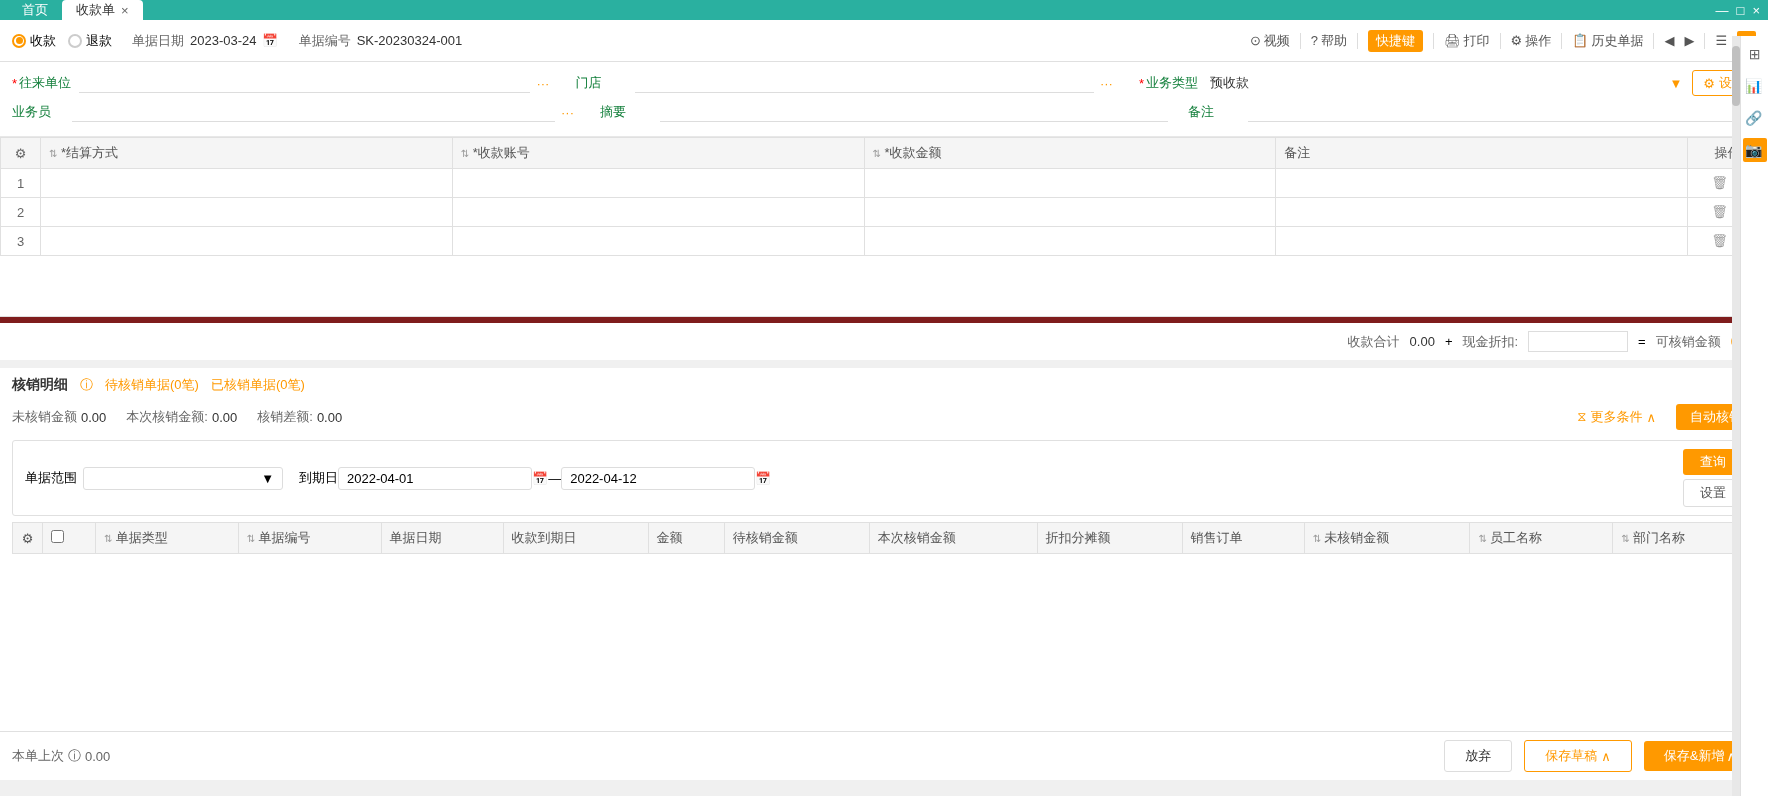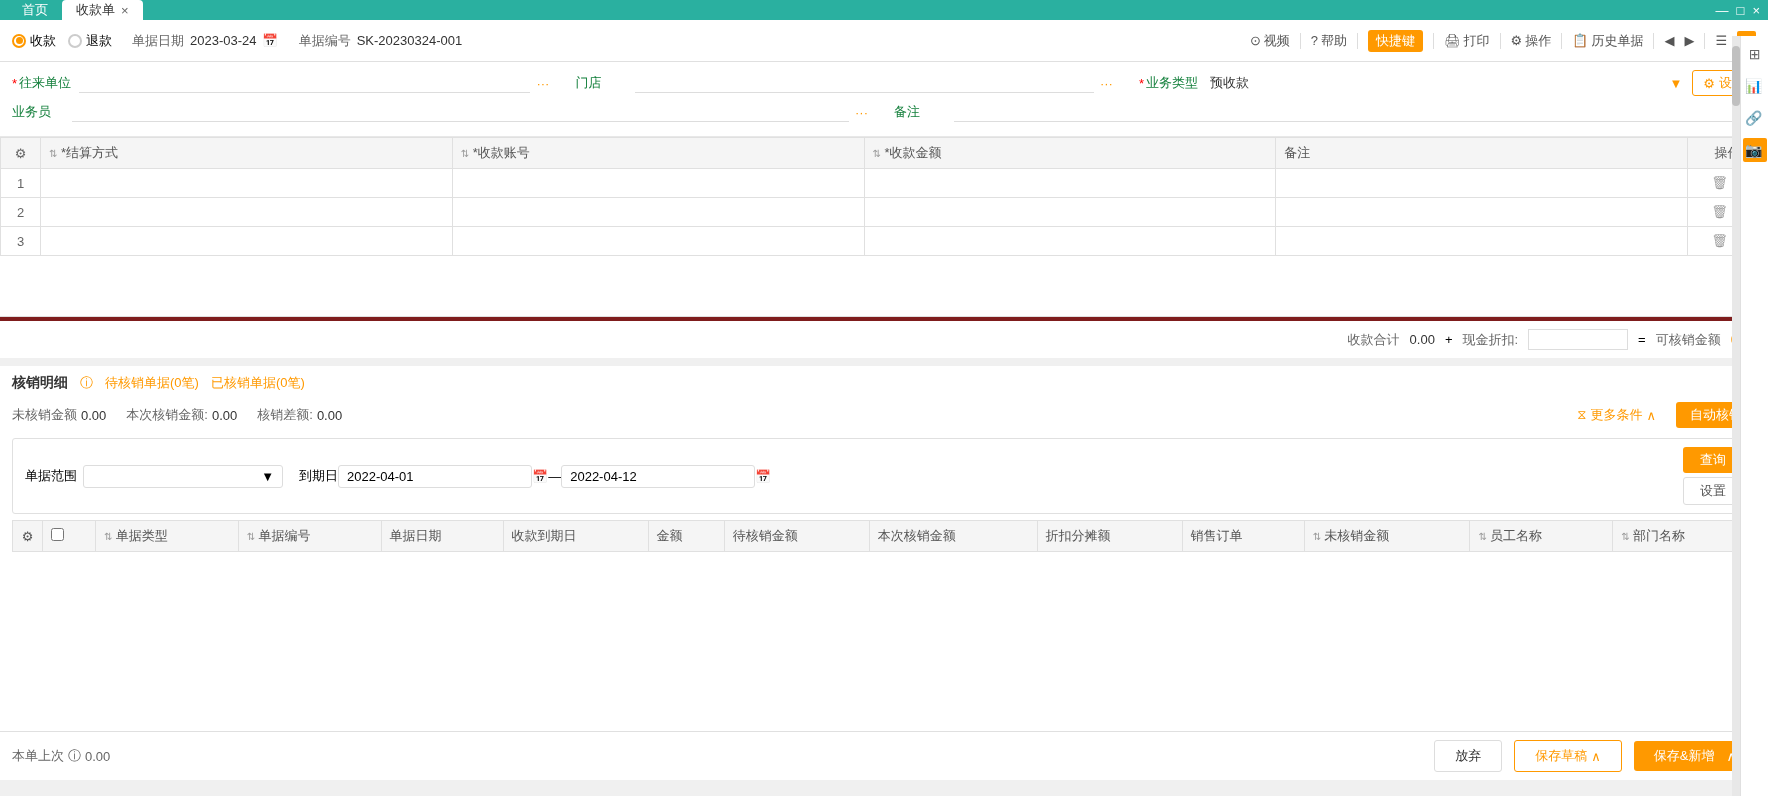--- a/index.html
+++ b/index.html
@@ -62,21 +62,21 @@
     table th, table td { border: 1px solid #e0e0e0; padding: 6px 8px; text-align: left; color: #333; }
     table th { font-weight: normal; color: #555; }
     .col-num { width: 40px; text-align: center; color: #666; }
     .col-ops { width: 80px; text-align: center; }
     .row-ops { display: flex; gap: 6px; justify-content: center; }
     .op-icon { color: #999; cursor: pointer; }
 
     
     .calc-row {
       display: flex; align-items: center; justify-content: flex-end; padding: 8px 12px; gap: 10px;
-      border-top: 4px solid #7f1d1d; background: white;
+      border-top: 6px solid #7f1d1d; background: white;
     }
     .calc-label { color: #666; }
     .calc-value { color: #333; }
     .calc-orange { color: #f90; font-weight: bold; }
     .calc-input { border: 1px solid #ddd; padding: 2px 8px; width: 100px; outline: none; }
 
     
     .section-divider { height: 8px; background: #f0f0f0; }
 
     
@@ -108,21 +108,21 @@
     .checkbox-col { width: 30px; text-align: center; }
 
     
     .bottom-bar {
       display: flex; align-items: center; padding: 8px 12px; border-top: 1px solid #e0e0e0; background: white; gap: 12px;
     }
     .bottom-info { display: flex; align-items: center; gap: 4px; color: #666; }
     .bottom-spacer { flex: 1; }
     .btn-abandon { border: 1px solid #ddd; background: white; color: #333; padding: 6px 20px; border-radius: 3px; cursor: pointer; }
     .btn-draft { border: 1px solid #f90; background: white; color: #f90; padding: 6px 20px; border-radius: 3px; cursor: pointer; display: flex; align-items: center; gap: 4px; }
-    .btn-save-new { background: #f90; color: white; padding: 6px 20px; border: none; border-radius: 3px; cursor: pointer; display: flex; align-items: center; gap: 12px; }
+    .btn-save-new { background: #f90; color: white; padding: 6px 20px; border: none; border-radius: 3px; cursor: pointer; display: flex; align-items: center; gap: 2px; }
 
     
     .right-sidebar {
       position: fixed; right: 0; top: 36px; width: 28px; background: white; border-left: 1px solid #e0e0e0;
       display: flex; flex-direction: column; align-items: center; padding: 6px 0; gap: 8px; height: calc(796px - 36px);
     }
     .sidebar-icon { width: 24px; height: 24px; display: flex; align-items: center; justify-content: center; cursor: pointer; color: #666; font-size: 14px; }
     .sidebar-icon.active { background: #f90; color: white; border-radius: 2px; }
 
     
@@ -222,20 +222,24 @@
       </div>
     </div>
     <div class="form-row">
 
       <div class="form-field" style="flex:2; margin-right:20px;">
         <span class="field-label">业务员</span>
         <input class="field-input" type="text" style="">
         <span class="more-btn">···</span>
       </div>
 
+      <div class="form-field" style="flex:2; margin-right:20px;">
+        <span class="field-label">摘要</span>
+        <input class="field-input" type="text" style="">
+      </div>
 
       <div class="form-field" style="flex:2;">
         <span class="field-label">备注</span>
         <input class="field-input" type="text" style="">
       </div>
     </div>
   </div>
 
   <div class="table-section" style="max-height:180px; overflow-y:auto;">
     <table>

